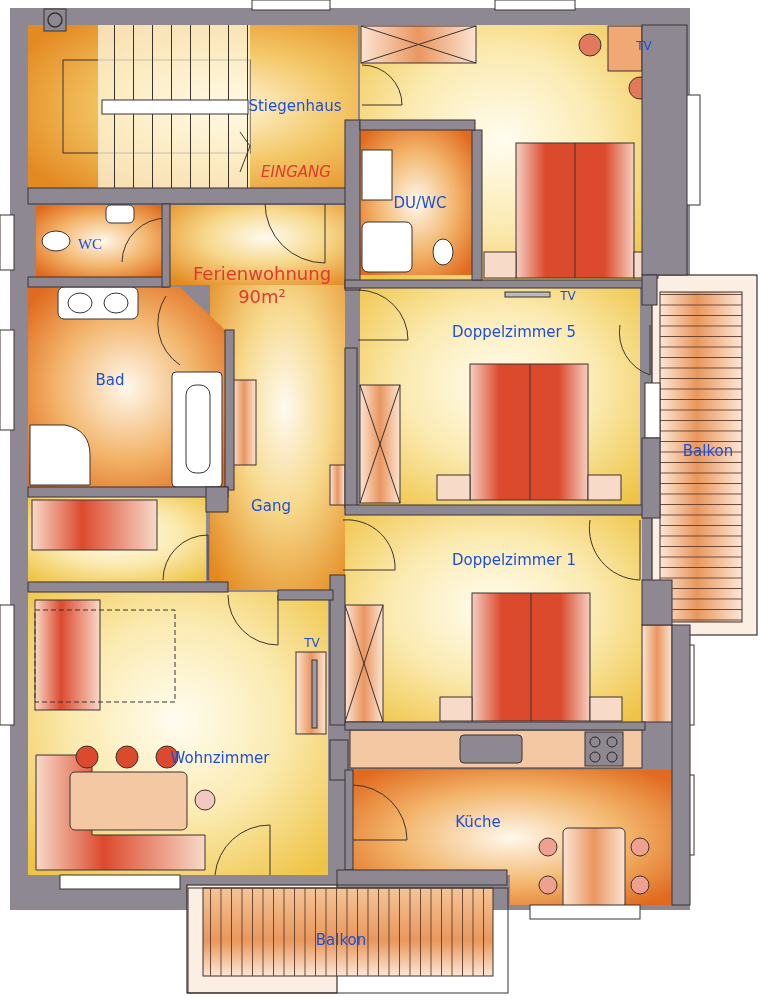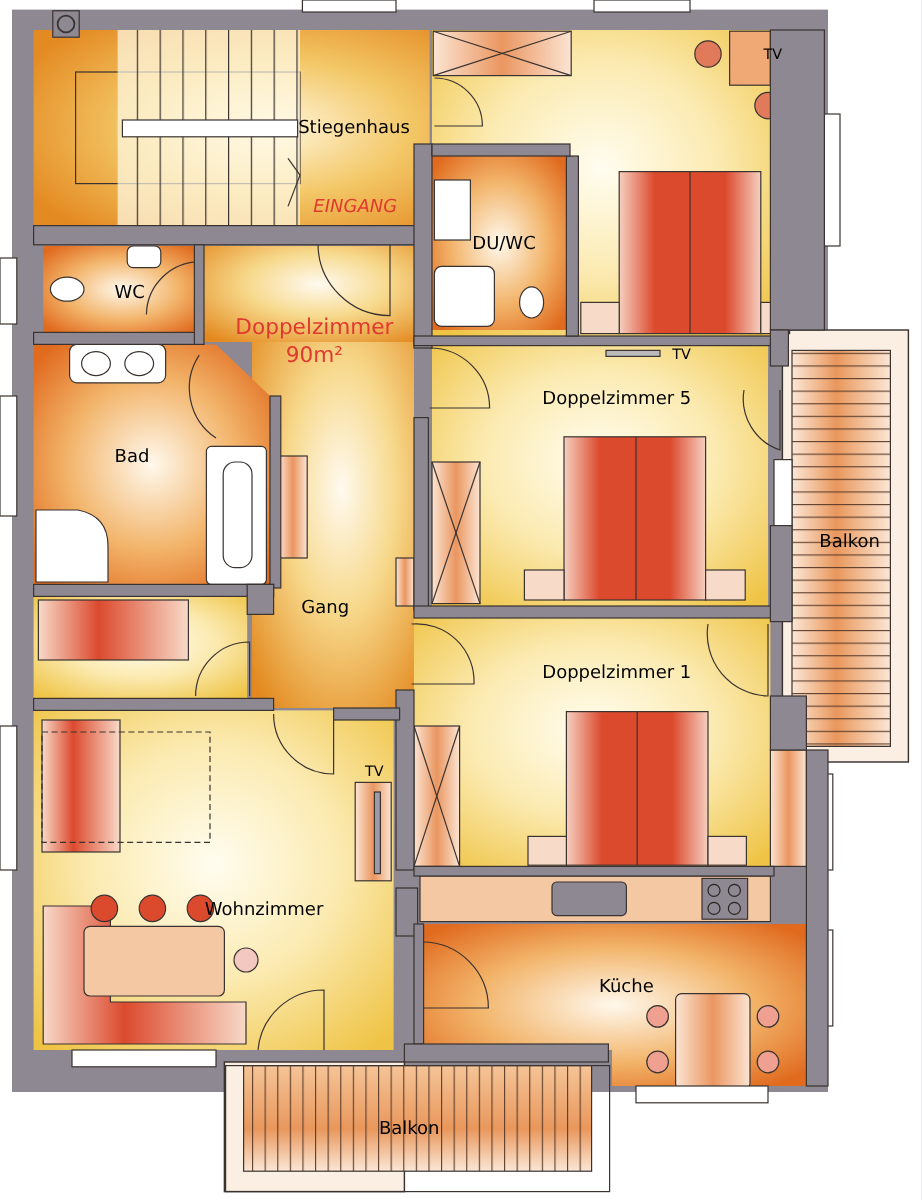--- a/index.html
+++ b/index.html
@@ -1,18 +1,18 @@
 <!DOCTYPE html>
 <html><head>
 <meta charset="utf-8">
 <style>
   html,body{margin:0;padding:0;background:#ffffff;}
   body{width:768px;height:1000px;position:relative;overflow:hidden;font-family:"DejaVu Sans","Liberation Sans",sans-serif;}
   .plan{position:absolute;left:0;top:0;width:768px;height:1000px;}
-  .label{position:absolute;font-size:15px;color:#000000;white-space:nowrap;transform:translate(-50%,-50%);text-align:center;line-height:1.25;}
+  .label{position:absolute;font-size:15px;color:#1d4ed8;white-space:nowrap;transform:translate(-50%,-50%);text-align:center;line-height:1.25;}
   .label.red{color:#e0392f;}
   .label.big{font-size:18px;}
   .label.sm{font-size:12px;}
   svg{position:absolute;left:0;top:0;}
 </style>
 </head>
 <body>
 
 <div class="plan">
 <svg width="768" height="1000" viewBox="0 0 768 1000">
@@ -259,29 +259,29 @@
     <rect x="642" y="438" width="18" height="80"></rect>
     <rect x="642" y="580" width="30" height="45"></rect>
     <rect x="672" y="625" width="18" height="280"></rect>
     <rect x="337" y="870" width="170" height="15"></rect>
   </g>
 </svg>
 
 <div class="label" style="left:295px;top:106px;">Stiegenhaus</div>
 <div class="label red" style="left:296px;top:172px;font-style:italic;">EINGANG</div>
 <div class="label" style="left:420px;top:203px;">DU/WC</div>
-<div class="label" style="left:108px;top:244px;">WC</div>
+<div class="label" style="left:90px;top:244px;font-family:Liberation Serif, serif;">WC</div>
 <div class="label red big" style="left:262px;top:285px;">
-  <div>Doppelzimmer</div>
+  <div>Ferienwohnung</div>
   <div>90m²</div>
 </div>
 <div class="label" style="left:110px;top:380px;">Bad</div>
 <div class="label" style="left:514px;top:332px;">Doppelzimmer 5</div>
 <div class="label" style="left:271px;top:506px;">Gang</div>
 <div class="label" style="left:514px;top:560px;">Doppelzimmer 1</div>
 <div class="label" style="left:220px;top:723px;margin-top:35px;">Wohnzimmer</div>
-<div class="label" style="left:478px;top:822px;margin-left:44px;">Küche</div>
+<div class="label" style="left:478px;top:822px;">Küche</div>
 <div class="label" style="left:708px;top:451px;">Balkon</div>
 <div class="label" style="left:341px;top:940px;">Balkon</div>
 <div class="label sm" style="left:644px;top:46px;">TV</div>
 <div class="label sm" style="left:568px;top:296px;">TV</div>
 <div class="label sm" style="left:312px;top:643px;">TV</div>
 </div>
 
 </body></html>

